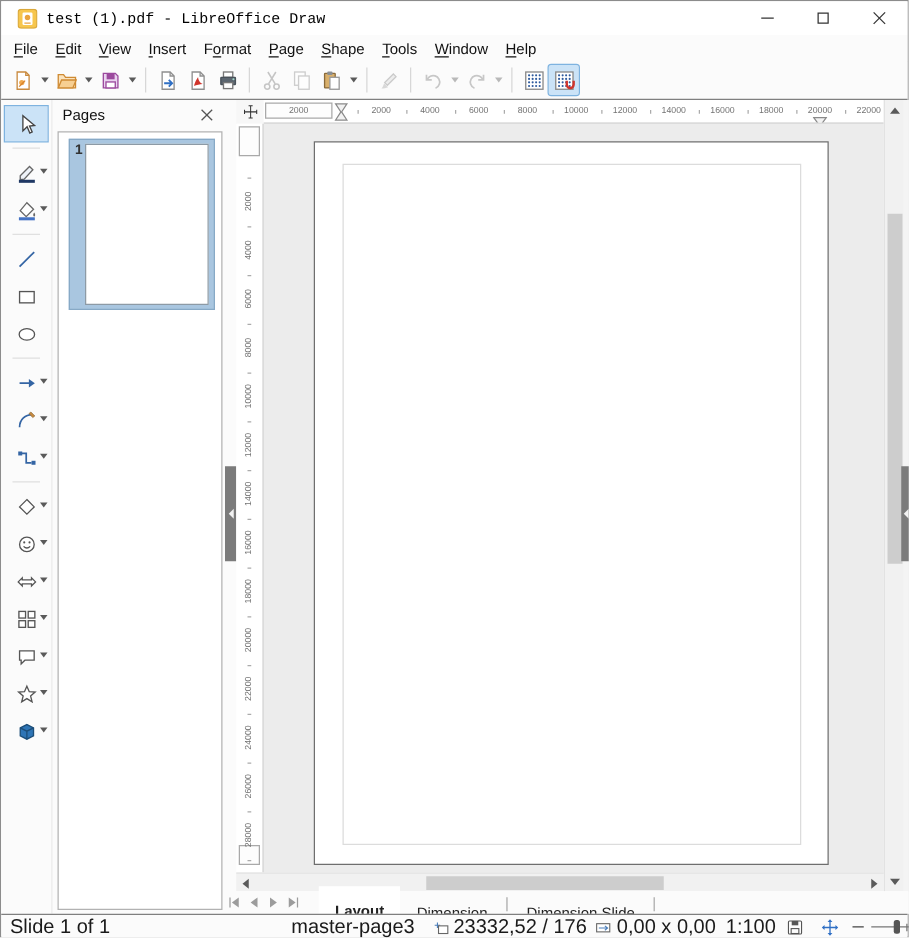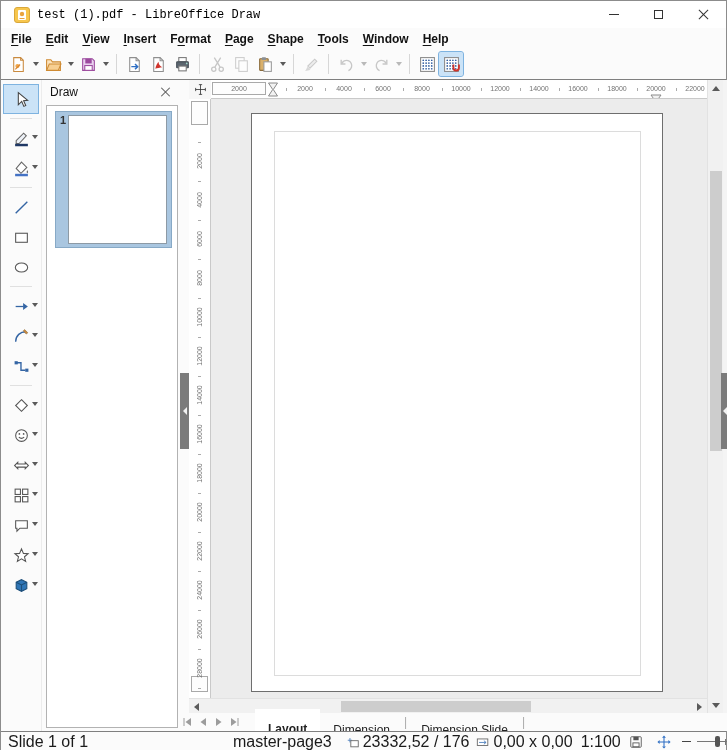--- a/index.html
+++ b/index.html
@@ -16,21 +16,21 @@
   .win-btn{width:45px;height:27px;display:flex;align-items:center;justify-content:center;}
   .glyph-min{width:10px;height:0;border-top:1px solid #333;}
   .glyph-max{width:9px;height:9px;border:1px solid #333;}
   .glyph-close{position:relative;width:11px;height:11px;}
   .glyph-close:before,.glyph-close:after{content:"";position:absolute;left:5px;top:-1px;width:1px;height:13px;background:#333;}
   .glyph-close:before{transform:rotate(45deg);}.glyph-close:after{transform:rotate(-45deg);}
 
   
   .menubar{position:absolute;left:0;top:27px;width:100%;height:21px;background:#fbfbfb;
     display:flex;align-items:center;padding-left:3px;font-size:12px;color:#111;}
-  .menu-item{padding:2px 7px;font-weight:bold;}
+  .menu-item{padding:2px 7px;}
   .menu-item u{text-decoration:underline;text-underline-offset:2px;}
 
   
   .toolbar{position:absolute;left:0;top:48px;width:100%;height:31px;background:#fbfbfb;
     border-bottom:1px solid #7f7f7f;display:flex;align-items:center;padding-left:5px;}
   .tb-group{display:flex;align-items:center;}
   .tb-btn{width:24px;height:24px;display:flex;align-items:center;justify-content:center;border-radius:2px;}
   .tb-btn svg{width:17px;height:17px;}
   .tb-btn.active{background:#cbe3f7;outline:1px solid #7eb3e0;}
   .tb-dd{width:11px;height:24px;display:flex;align-items:center;justify-content:center;}
@@ -460,21 +460,21 @@
           <svg viewBox="0 0 16 16">
             <path d="M3 5L8 2.5 13 5v6L8 13.5 3 11z" fill="#2e75b6" stroke="#1c4e79"></path>
             <path d="M3 5l5 2.5L13 5M8 7.5v6" stroke="#1c4e79" fill="none"></path>
           </svg>
           <span class="tool-dd"></span>
         </div>
       </div>
 
     <div class="pages-panel">
       <div class="pages-header">
-        <span class="ph-title">Draw</span>
+        <span class="ph-title">Pages</span>
         <span class="pages-close"></span>
       </div>
       <div class="pages-list">
         <div class="page-thumb">
           <span class="pnum">1</span>
           <div class="ppage"></div>
         </div>
       </div>
     </div>
 

